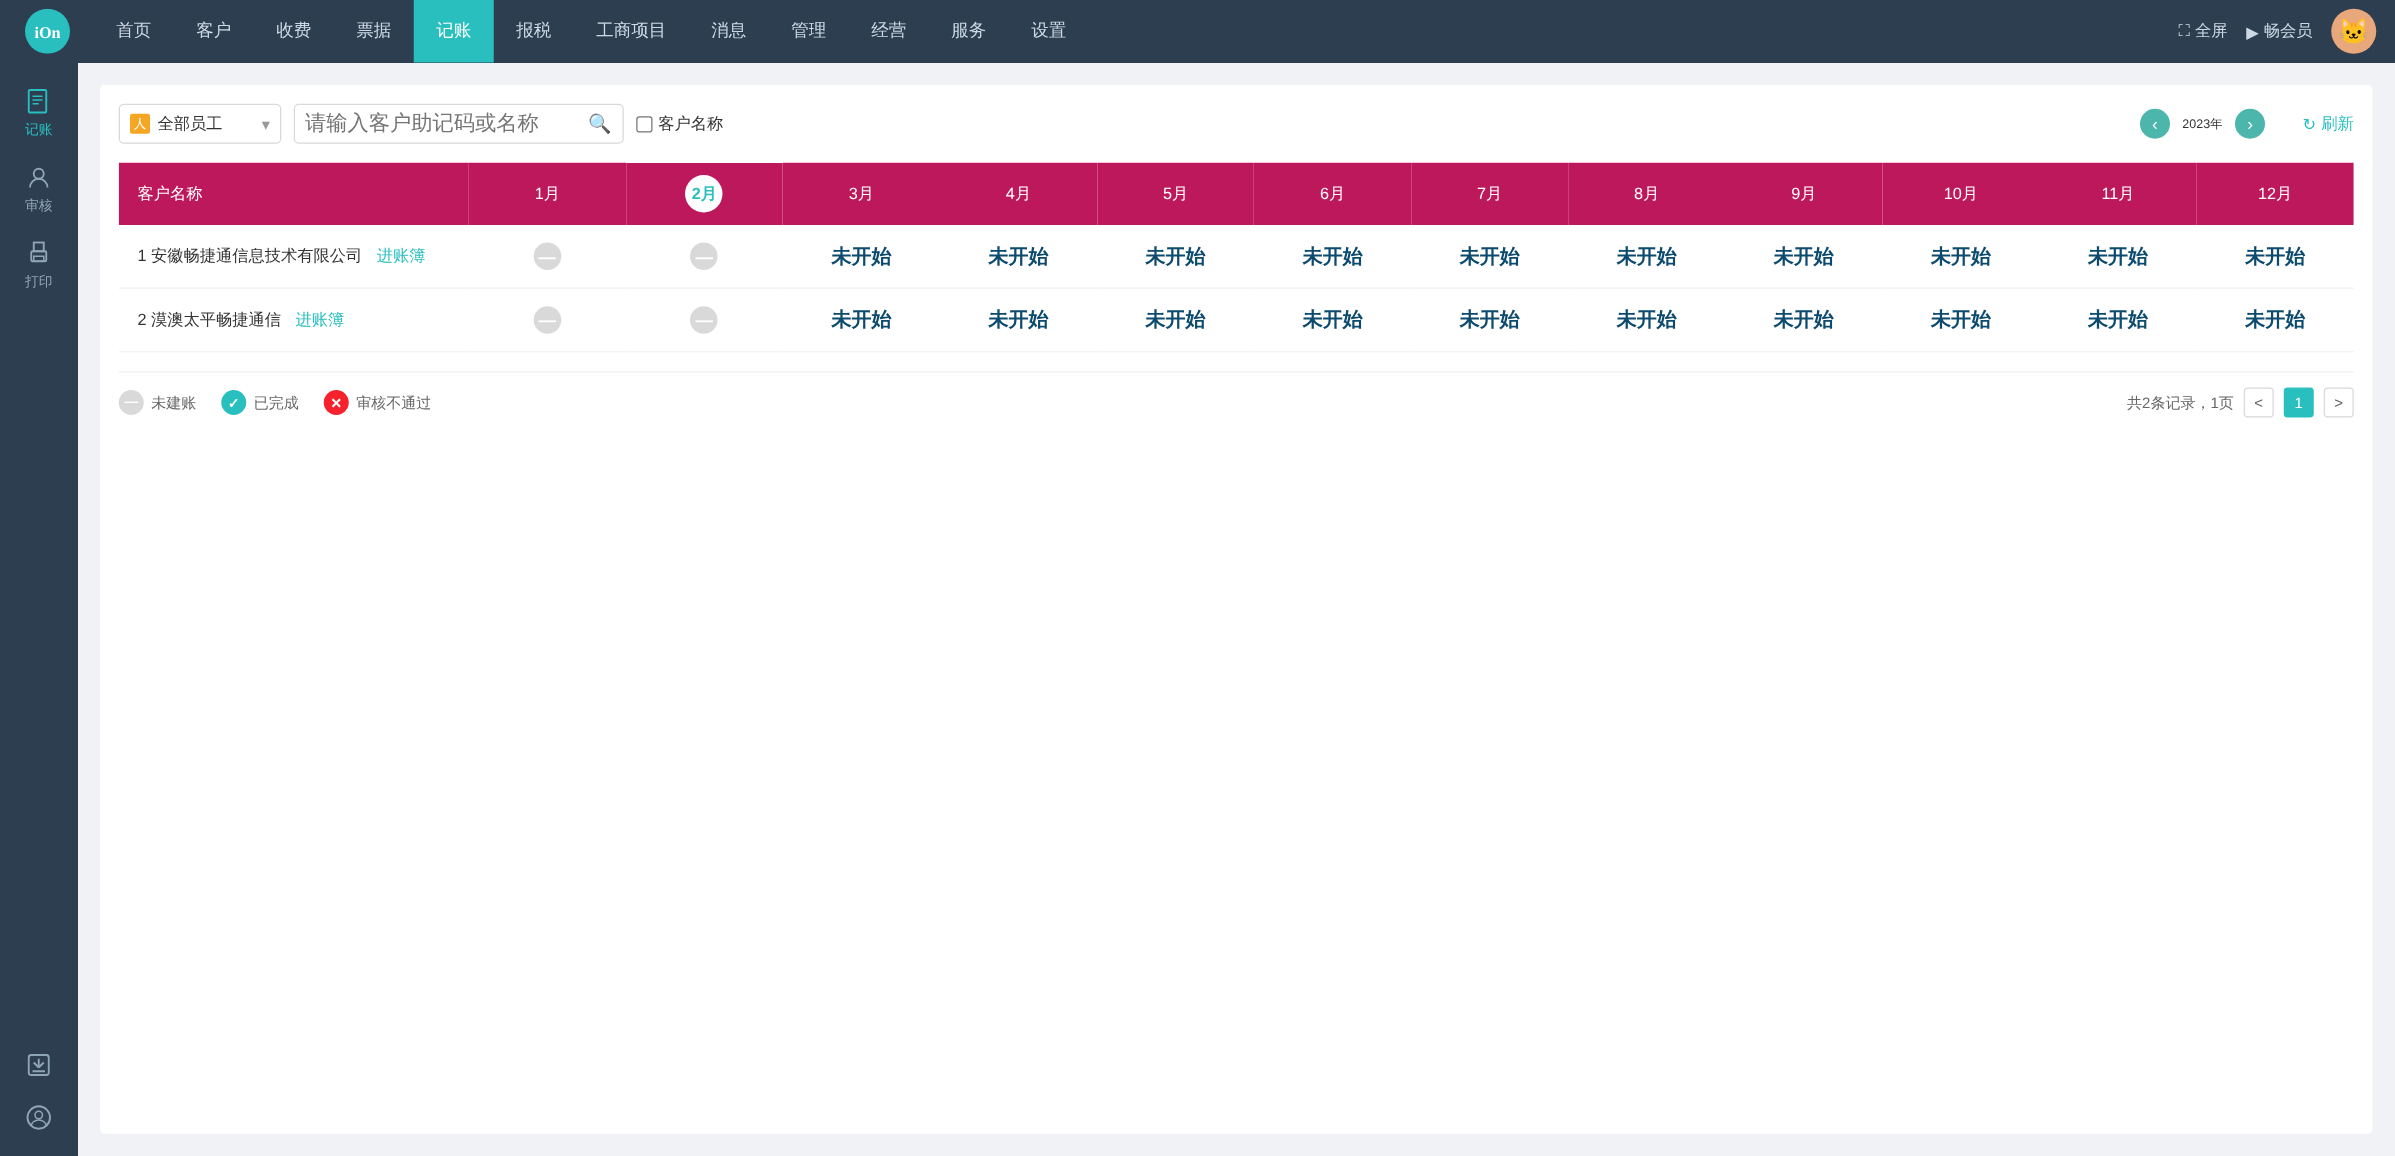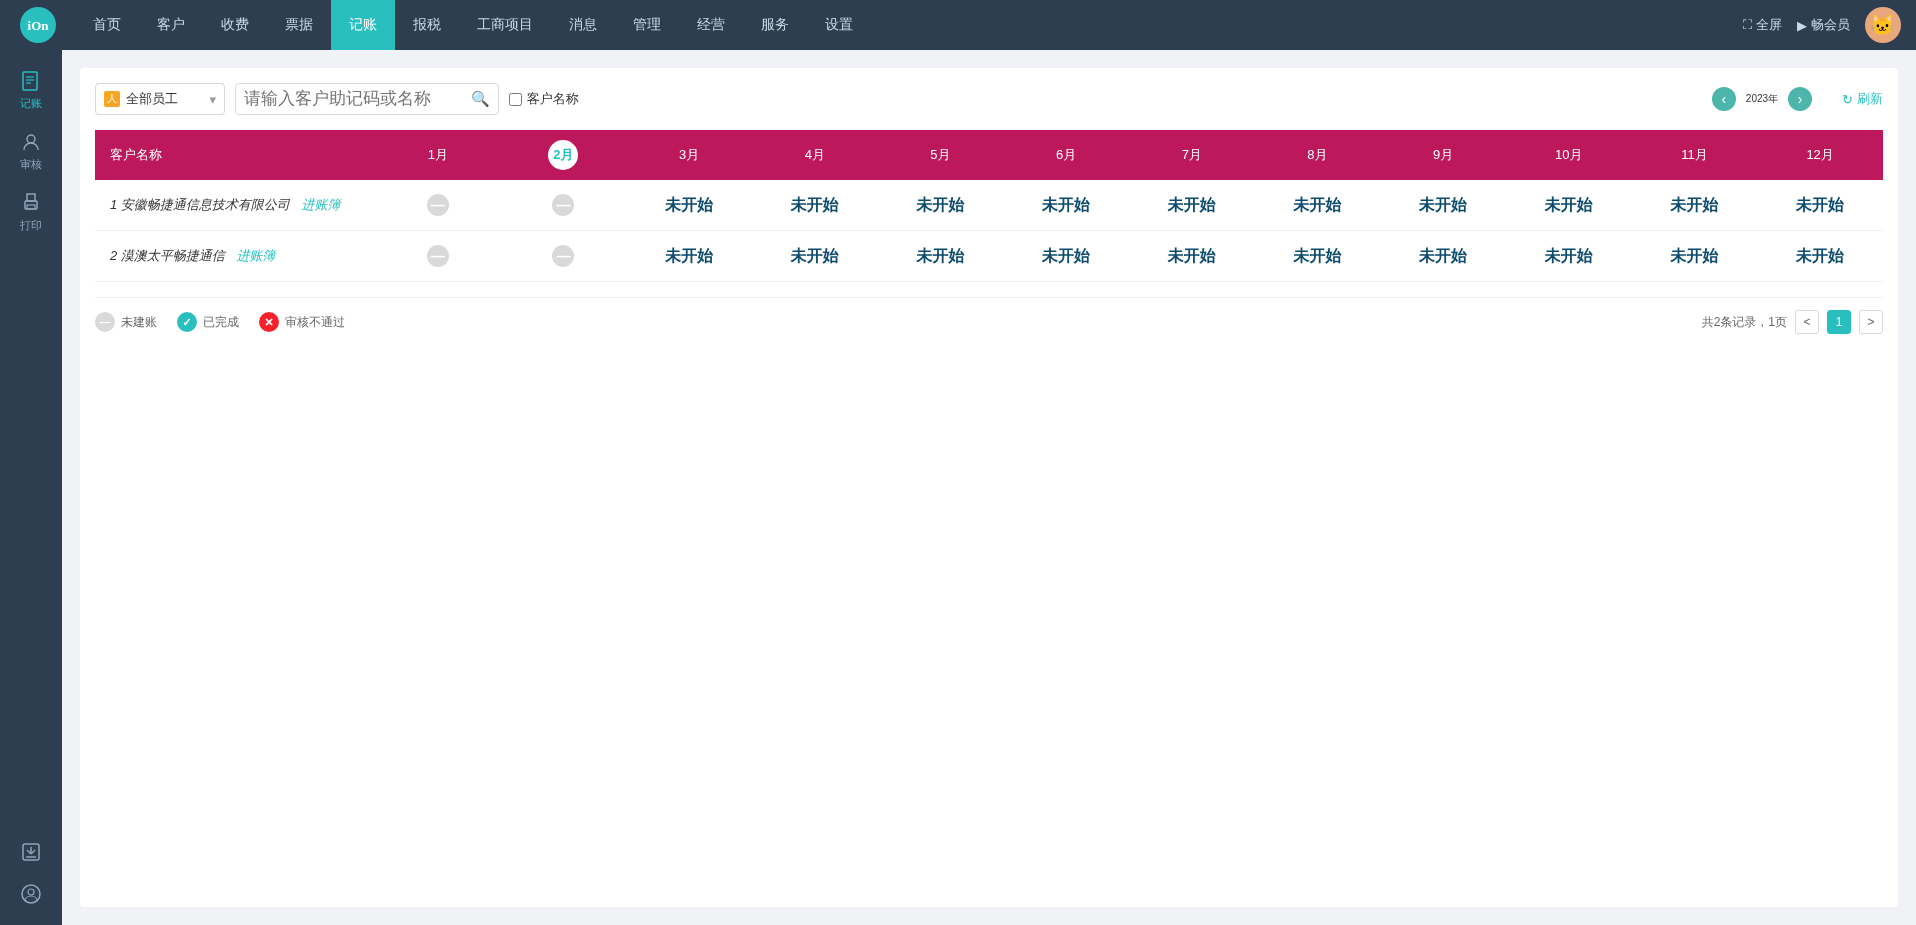--- a/index.html
+++ b/index.html
@@ -268,21 +268,20 @@
     .data-table tbody td {
       padding: 14px 5px;
       text-align: center;
       font-size: 13px;
       color: #666;
     }
     .data-table tbody td:first-child {
       text-align: left;
       padding-left: 15px;
       color: #333;
-      font-style: italic;
     }
     .client-link {
       color: #2abfbf;
       cursor: pointer;
       text-decoration: none;
       margin-left: 8px;
     }
     .status-dash {
       display: inline-flex;
       align-items: center;

